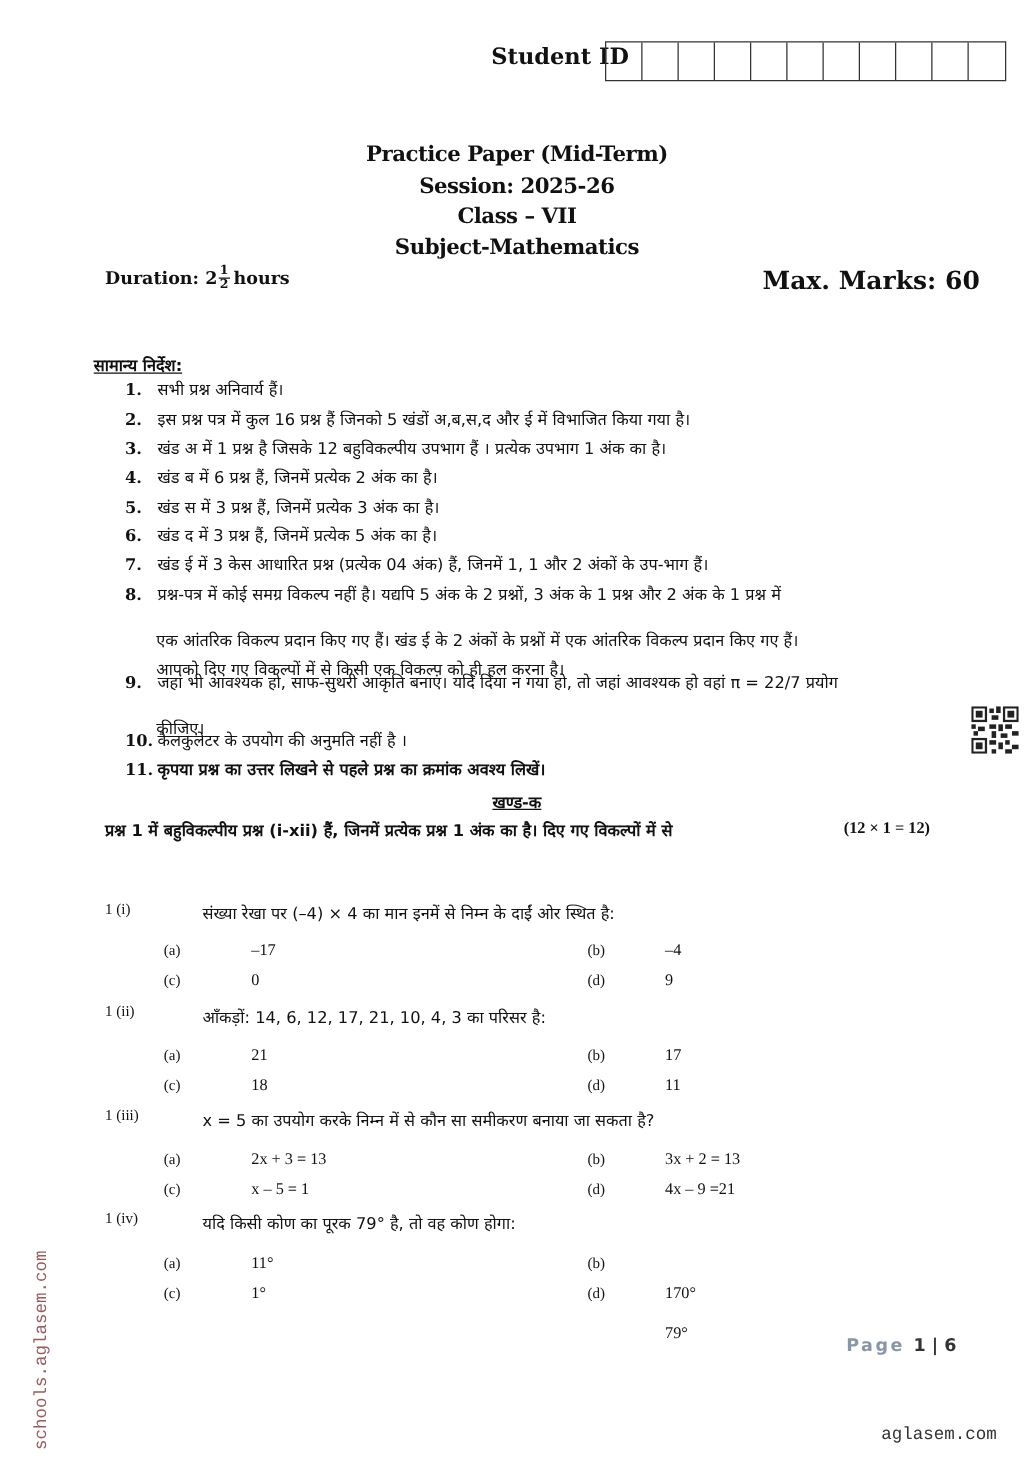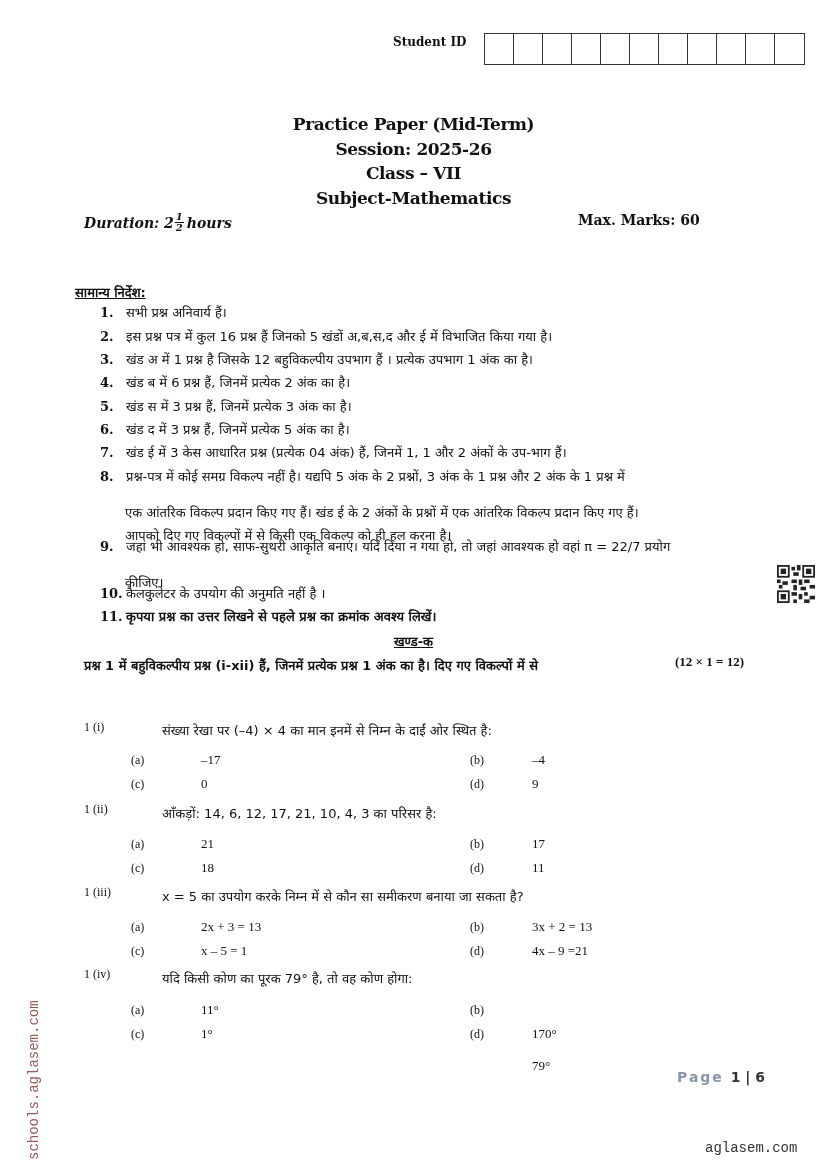--- a/index.html
+++ b/index.html
@@ -1,30 +1,30 @@
 <!DOCTYPE html>
 <html><head>
 <meta charset="utf-8">
 <style>
   html, body { margin:0; padding:0; background:#ffffff; }
   body { width:827px; height:1169px; position:relative; overflow:hidden; color:#111; font-family:"Liberation Serif", serif; }
   .abs { position:absolute; }
 
   
-  .sid-label { left:393px; top:35px; font-family:"DejaVu Serif", serif; font-weight:bold; font-size:12px; }
+  .sid-label { left:393px; top:35px; font-family:"DejaVu Serif", serif; font-weight:bold; font-size:18px; }
   .sid-boxes { left:484px; top:33px; display:flex; border:1px solid #333; height:30px; }
   .sid-box { width:29px; height:30px; border-right:1px solid #333; box-sizing:border-box; }
   .sid-box:last-child { border-right:none; }
 
   
   .head { left:0; width:827px; text-align:center; font-family:"DejaVu Serif", serif; font-weight:bold; font-size:17px; letter-spacing:-0.4px; }
-  .duration { left:84px; top:212px; font-family:"DejaVu Serif", serif; font-weight:bold; font-size:14px; display:flex; align-items:center;font-style:italic; }
+  .duration { left:84px; top:212px; font-family:"DejaVu Serif", serif; font-weight:bold; font-size:14px; display:flex; align-items:center; }
   .frac { display:inline-flex; flex-direction:column; align-items:center; font-size:10px; line-height:10px; margin:0 3px 0 1px; }
   .frac .num { border-bottom:1px solid #111; padding:0 1px; }
-  .maxmarks { left:578px; top:212px; font-family:"DejaVu Serif", serif; font-weight:bold; font-size:14px; }
+  .maxmarks { left:610px; top:212px; font-family:"DejaVu Serif", serif; font-weight:bold; font-size:20px; }
 
   
   .gi-title { left:75px; top:283px; font-weight:bold; font-size:13px; text-decoration:underline; font-family:"DejaVu Sans", sans-serif; }
   .inst { font-size:13px; font-family:"DejaVu Sans", sans-serif; line-height:22px; }
   .inst .n { display:inline-block; width:26px; font-family:"DejaVu Serif", serif; font-weight:bold; }
   .inst-cont { font-size:13px; font-family:"DejaVu Sans", sans-serif; left:125px;margin-top:12px; }
   .bold { font-weight:bold; }
 
   .qr { left:777px; top:565px; width:38px; height:38px; }
 

